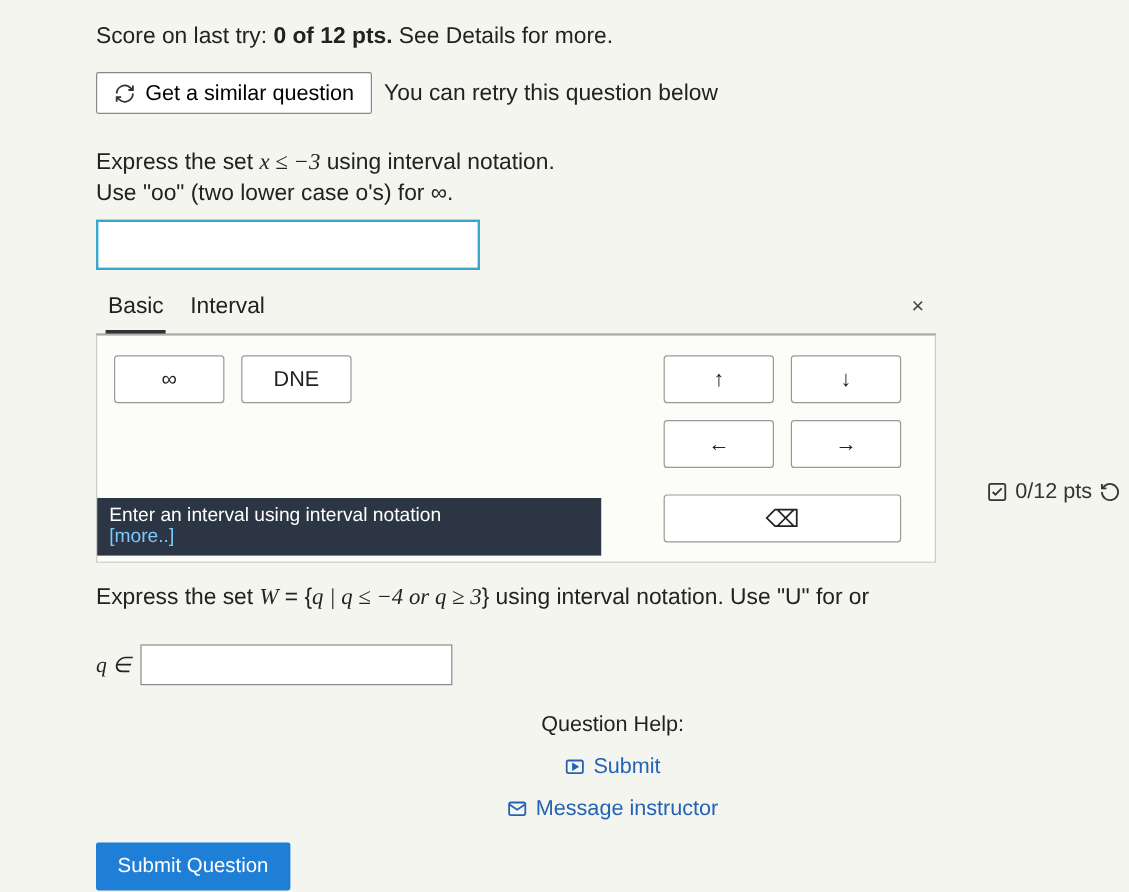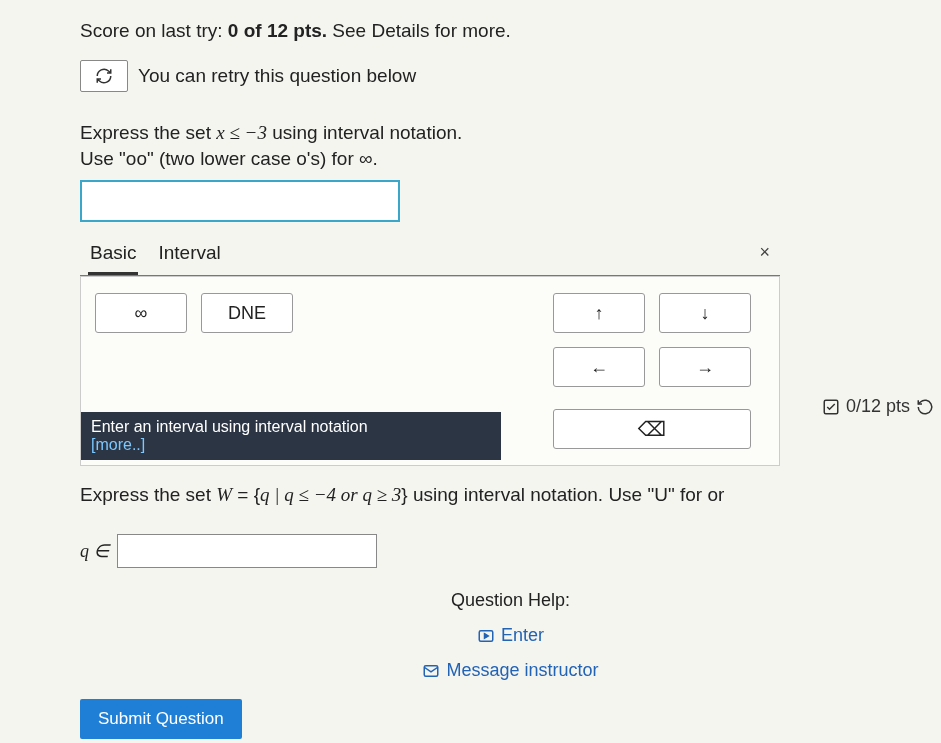--- a/index.html
+++ b/index.html
@@ -116,20 +116,21 @@
 
 <div class="score-line">
   <span>Score on last try: </span><b>0 of 12 pts.</b><span> See Details for more.</span>
 </div>
 
 <div class="similar-row">
   <button class="similar-btn">
     <svg viewBox="0 0 24 24" fill="none" stroke="#333" stroke-width="2">
         <path d="M3 12a9 9 0 0 1 15-6.7L21 8M21 3v5h-5M21 12a9 9 0 0 1-15 6.7L3 16M3 21v-5h5"></path>
       </svg>
+    <span>Get a similar question</span>
   </button>
   <span class="retry-text">You can retry this question below</span>
 </div>
 
 <div class="prompt">
   <span>Express the set </span><span class="math-var">x ≤ −3</span><span> using interval notation.</span>
 </div>
 <div class="hint-line">Use "oo" (two lower case o's) for ∞.</div>
 
 <input class="answer-input" type="text" style="">
@@ -180,21 +181,21 @@
   <input class="q2-input" type="text" style="">
 </div>
 
 <div class="help-row">
   <span>Question Help:</span>
   <span class="help-link">
     <svg viewBox="0 0 24 24" fill="none" stroke="#2363b5" stroke-width="2">
         <rect x="3" y="5" width="18" height="14" rx="2"></rect>
         <path d="M10 9l5 3-5 3z" fill="#2363b5"></path>
       </svg>
-    <span>Enter</span>
+    <span>Submit</span>
   </span>
   <span class="help-link">
     <svg viewBox="0 0 24 24" fill="none" stroke="#2363b5" stroke-width="2">
         <rect x="3" y="5" width="18" height="14" rx="2"></rect>
         <path d="M3 7l9 6 9-6"></path>
       </svg>
     <span>Message instructor</span>
   </span>
 </div>
 

